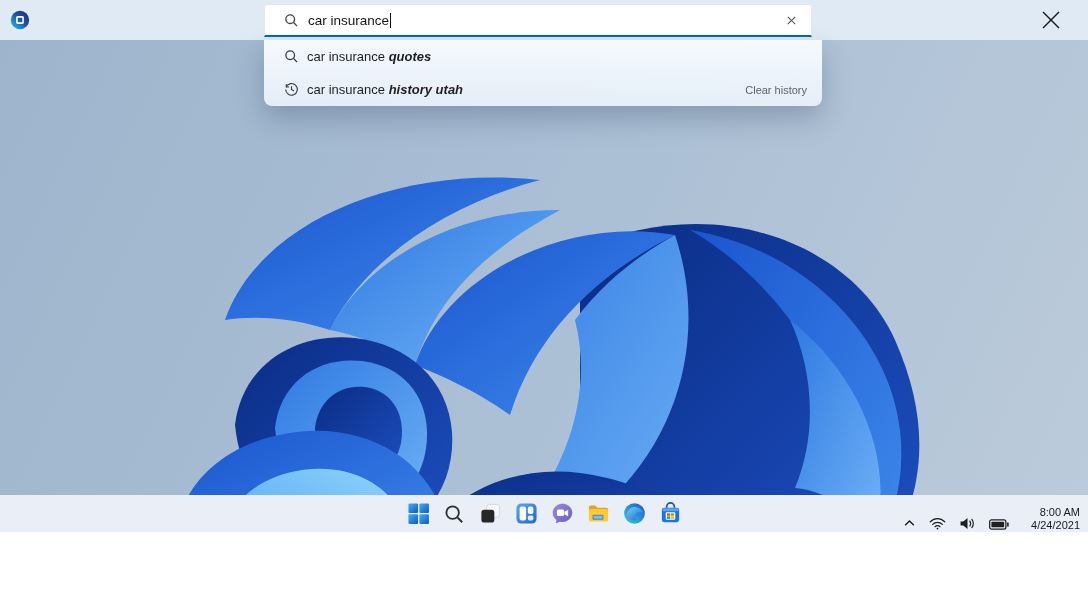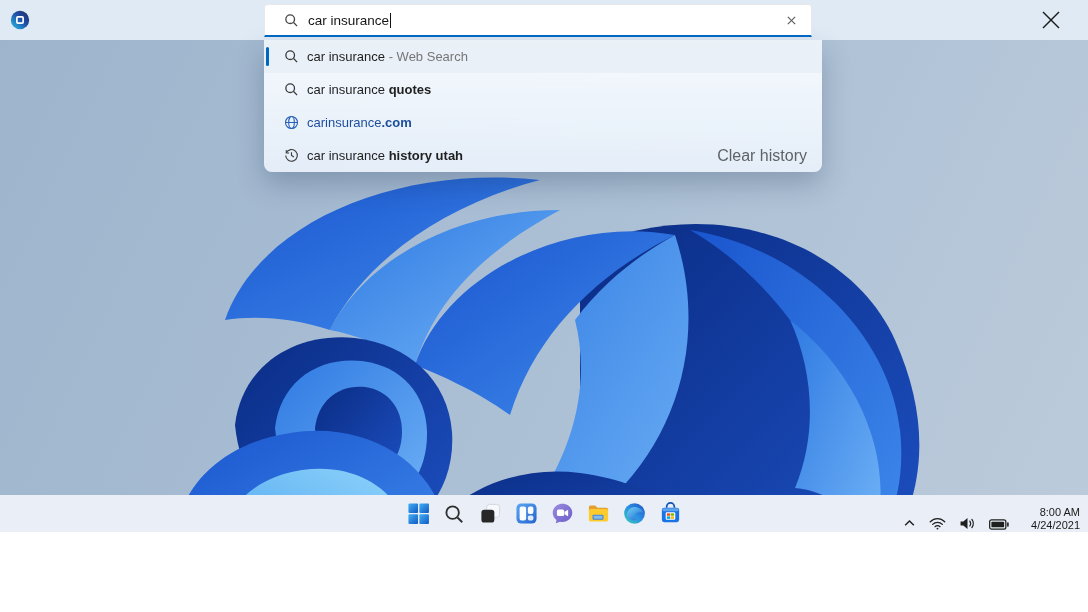--- a/index.html
+++ b/index.html
@@ -30,24 +30,24 @@
     background:linear-gradient(180deg,rgba(248,251,254,0.97) 0%,rgba(233,241,250,0.93) 100%);
     backdrop-filter:blur(22px) saturate(140%);
     border-radius:0 0 8px 8px;
     box-shadow:0 12px 28px rgba(20,40,70,0.25);
   }
   .sg-row{position:relative;height:33px;display:flex;align-items:center;cursor:pointer;}
   .sg-row.selected{background:rgba(232,238,246,0.85);}
   .sel-bar{position:absolute;left:2px;top:7px;width:3px;height:19px;border-radius:2px;background:#0067c0;}
   .sg-icon{margin-left:20px;width:15px;flex:0 0 auto;display:flex;}
   .sg-text{margin-left:8px;font-size:13px;color:#1f1f1f;white-space:pre;}
-  .sg-text b{font-weight:700;}
+  .sg-text b{font-weight:700;font-style:italic;}
   .sg-row.link .sg-text{color:#1d4e9e;}
   .sg-suffix{color:#767676;white-space:pre;font-size:13px;}
-  .clear-history{margin-left:auto;margin-right:15px;font-size:16px;color:#5f6368;cursor:pointer;}
+  .clear-history{margin-left:auto;margin-right:15px;font-size:11px;color:#5f6368;cursor:pointer;}
   .dd-round{border-radius:0 0 8px 8px;overflow:hidden;}
   
   .taskbar{
     position:absolute;left:0;bottom:0;width:1088px;height:37px;background:#e9eef7;
     display:flex;align-items:center;
   }
   .task-icons{position:absolute;left:50%;transform:translateX(-50%);display:flex;gap:12px;align-items:center;}
   .tb-icon{width:24px;height:24px;display:flex;align-items:center;justify-content:center;cursor:pointer;border-radius:4px;}
   .tray{position:absolute;right:8px;top:0;height:37px;display:flex;align-items:flex-end;gap:9px;}
   .tray-ic{display:flex;align-items:center;cursor:pointer;padding:2px;}
@@ -127,51 +127,31 @@
     <span class="search-clear">
       <svg viewBox="0 0 12 12" width="11" height="11" fill="none" stroke="#5a5a5a" stroke-width="1.2">
         <line x1="2" y1="2" x2="10" y2="10"></line>
           <line x1="10" y1="2" x2="2" y2="10"></line>
       </svg>
     </span>
   </div>
 
   <div class="dropdown dd-round">
 
-    <div class="sg-row selected">
-      <span class="sel-bar"></span>
-      <span class="sg-icon">
-        <svg viewBox="0 0 16 16" width="15" height="15" fill="none" stroke="#3c3c3c" stroke-width="1.4">
-          <circle cx="6.6" cy="6.6" r="4.6"></circle>
-            <line x1="10.2" y1="10.2" x2="14" y2="14"></line>
-        </svg>
-      </span>
-      <span class="sg-text"><span>car insurance</span><b></b><span class="sg-suffix"> - Web Search</span></span>
-    </div>
 
     <div class="sg-row">
       <span class="sg-icon">
         <svg viewBox="0 0 16 16" width="15" height="15" fill="none" stroke="#3c3c3c" stroke-width="1.4">
           <circle cx="6.6" cy="6.6" r="4.6"></circle>
             <line x1="10.2" y1="10.2" x2="14" y2="14"></line>
         </svg>
       </span>
       <span class="sg-text"><span>car insurance </span><b>quotes</b></span>
     </div>
 
-    <div class="sg-row link">
-      <span class="sg-icon">
-        <svg viewBox="0 0 16 16" width="15" height="15" fill="none" stroke="#2b62b8" stroke-width="1.2">
-          <circle cx="8" cy="8" r="6.4"></circle>
-          <ellipse cx="8" cy="8" rx="3" ry="6.4"></ellipse>
-          <line x1="1.6" y1="8" x2="14.4" y2="8"></line>
-        </svg>
-      </span>
-      <span class="sg-text"><span>carinsurance</span><b>.com</b></span>
-    </div>
 
     <div class="sg-row">
       <span class="sg-icon">
         <svg viewBox="0 0 16 16" width="15" height="15" fill="none" stroke="#3c3c3c" stroke-width="1.2">
           <path d="M2.4 5.2 A6.2 6.2 0 1 1 1.8 8"></path>
           <path d="M2.4 2.2 L2.4 5.3 L5.5 5.3" stroke-width="1.1"></path>
           <path d="M8 4.6 L8 8 L10.6 9.6"></path>
         </svg>
       </span>
       <span class="sg-text"><span>car insurance </span><b>history utah</b></span>

